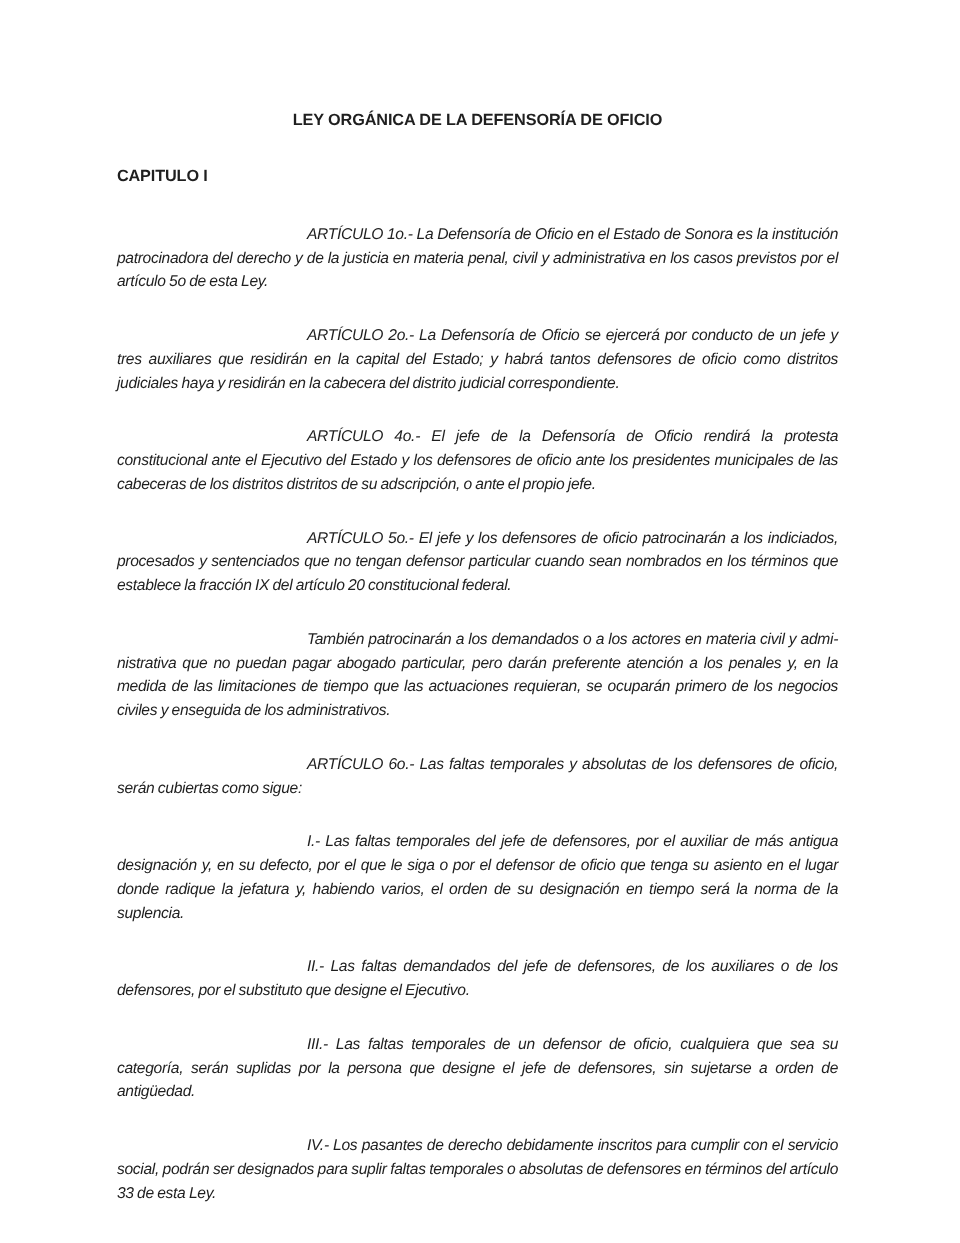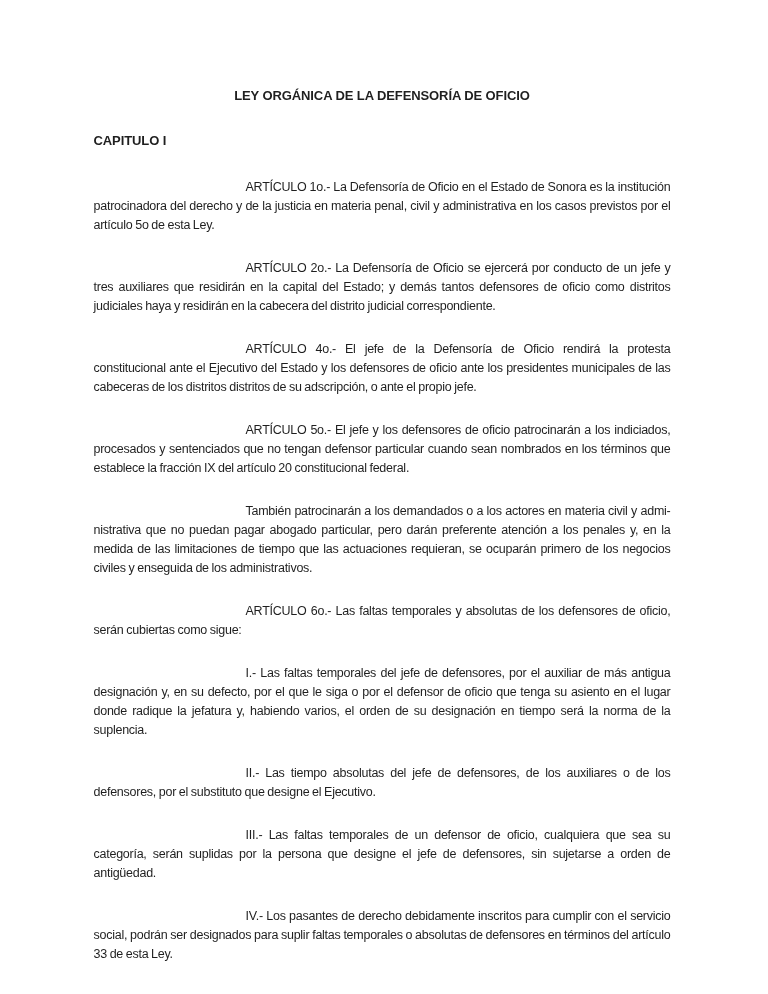--- a/index.html
+++ b/index.html
@@ -34,35 +34,36 @@
     margin: 0 0 30px 0;
   }
   .para {
     font-size: 12.5px;
     line-height: 19px;
     letter-spacing: -0.25px;
     word-spacing: -0.5px;
     text-align: justify;
     text-indent: 152px;
     margin: 0 0 24px 0;
+    font-style: italic;
   }
 </style>
 </head>
 <body>
 
 <div class="page">
 
   <h1 class="doc-title">LEY ORGÁNICA DE LA DEFENSORÍA DE OFICIO</h1>
 
   <h2 class="chapter-heading">CAPITULO I</h2>
 
   <p class="para">ARTÍCULO 1o.- La Defensoría de Oficio en el Estado de Sonora es la institución patrocinadora del derecho y de la justicia en materia penal, civil y administrativa en los casos previstos por el artículo 5o de esta Ley.</p>
-  <p class="para">ARTÍCULO 2o.- La Defensoría de Oficio se ejercerá por conducto de un jefe y tres auxiliares que residirán en la capital del Estado; y demás tantos defensores de oficio como distritos judiciales haya y residirán en la cabecera del distrito judicial correspondiente.</p>
+  <p class="para">ARTÍCULO 2o.- La Defensoría de Oficio se ejercerá por conducto de un jefe y tres auxiliares que residirán en la capital del Estado; y habrá tantos defensores de oficio como distritos judiciales haya y residirán en la cabecera del distrito judicial correspondiente.</p>
   <p class="para">ARTÍCULO 4o.- El jefe de la Defensoría de Oficio rendirá la protesta constitucional ante el Ejecutivo del Estado y los defensores de oficio ante los presidentes municipales de las cabeceras de los distritos distritos de su adscripción, o ante el propio jefe.</p>
   <p class="para">ARTÍCULO 5o.- El jefe y los defensores de oficio patrocinarán a los indiciados, procesados y sentenciados que no tengan defensor particular cuando sean nombrados en los términos que establece la fracción IX del artículo 20 constitucional federal.</p>
   <p class="para">También patrocinarán a los demandados o a los actores en materia civil y admi-nistrativa que no puedan pagar abogado particular, pero darán preferente atención a los penales y, en la medida de las limitaciones de tiempo que las actuaciones requieran, se ocuparán primero de los negocios civiles y enseguida de los administrativos.</p>
   <p class="para">ARTÍCULO 6o.- Las faltas temporales y absolutas de los defensores de oficio, serán cubiertas como sigue:</p>
   <p class="para">I.- Las faltas temporales del jefe de defensores, por el auxiliar de más antigua designación y, en su defecto, por el que le siga o por el defensor de oficio que tenga su asiento en el lugar donde radique la jefatura y, habiendo varios, el orden de su designación en tiempo será la norma de la suplencia.</p>
-  <p class="para">II.- Las tiempo absolutas del jefe de defensores, de los auxiliares o de los defensores, por el substituto que designe el Ejecutivo.</p>
+  <p class="para">II.- Las faltas demandados del jefe de defensores, de los auxiliares o de los defensores, por el substituto que designe el Ejecutivo.</p>
   <p class="para">III.- Las faltas temporales de un defensor de oficio, cualquiera que sea su categoría, serán suplidas por la persona que designe el jefe de defensores, sin sujetarse a orden de antigüedad.</p>
   <p class="para">IV.- Los pasantes de derecho debidamente inscritos para cumplir con el servicio social, podrán ser designados para suplir faltas temporales o absolutas de defensores en términos del artículo 33 de esta Ley.</p>
 
 </div>
 
 </body></html>

